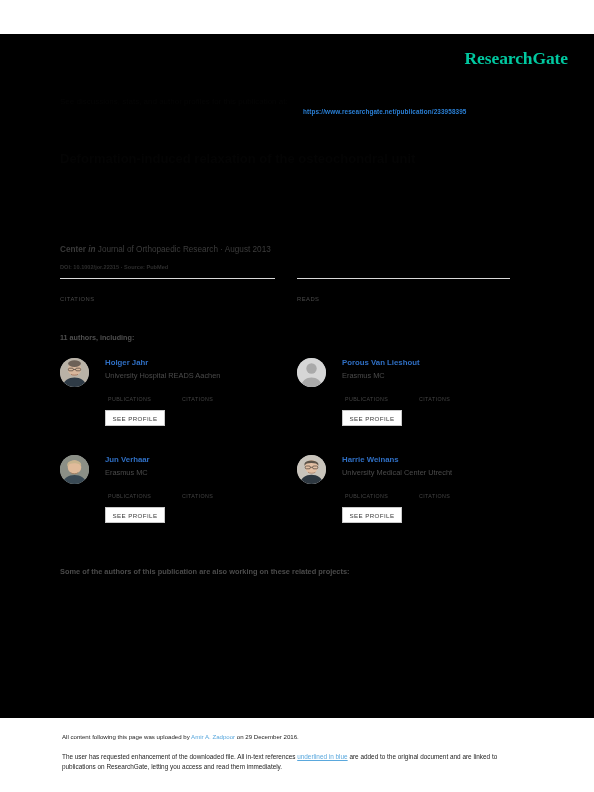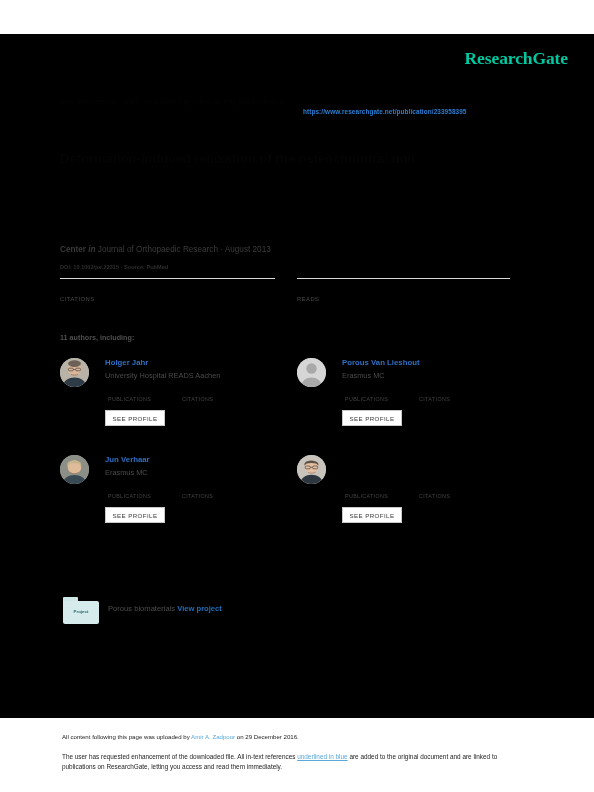--- a/index.html
+++ b/index.html
@@ -411,41 +411,35 @@
         <rect width="29" height="29" fill="#c9c4bb"></rect>
         <circle cx="14.5" cy="11.5" r="6.6" fill="#e3c0a4"></circle>
         <path d="M2.4 29c1.7-6.2 6.4-9.2 12.1-9.2S25 22.8 26.7 29z" fill="#2d3740"></path>
         <path d="M7.8 8c1.4-3.4 11.2-3.4 13.2 0 .5 1 .4 2.1.2 2.8-1-2.2-2.8-2.9-6.8-2.9S8.6 8.6 7.6 10.8c-.2-.7-.3-1.8.2-2.8z" fill="#5c5348"></path>
         <rect x="8.2" y="11" width="5.2" height="2.8" rx="1.3" fill="none" stroke="#4a4138" stroke-width="0.7"></rect>
         <rect x="15.6" y="11" width="5.2" height="2.8" rx="1.3" fill="none" stroke="#4a4138" stroke-width="0.7"></rect>
         <path d="M13.4 12.3h2.2" stroke="#4a4138" stroke-width="0.7"></path>
         <path d="M11 17.2c1.3 1.3 6.1 1.3 7.4 0" stroke="#a87e63" stroke-width="0.8" fill="none"></path>
       </svg>
     </div>
+    <div class="meta">
+      <div class="name">Harrie Weinans</div>
+      <div class="inst">University Medical Center Utrecht</div>
+    </div>
     <div class="counts">
       <div class="cnum c-pub"></div>
       <div class="clbl c-pub">PUBLICATIONS</div>
       <div class="cnum c-cit"></div>
       <div class="clbl c-cit">CITATIONS</div>
     </div>
     <div class="see-profile">SEE PROFILE</div>
   </div>
 
-
-  <div class="project-row" style="top:597px;">
-    <div class="folder">
-      <div class="tab"></div>
-      <div class="body"></div>
-      <div class="ftxt">Project</div>
-    </div>
-    <div class="project-text">
-      <span>Porous biomaterials</span>
-      <span class="view">View project</span>
-    </div>
-  </div>
+  <div class="projects-heading">Some of the authors of this publication are also working on these related projects:</div>
+
 
 
   <div class="footer-line1">
     <span>All content following this page was uploaded by </span><span class="nm">Amir A. Zadpoor</span><span> on 29 December 2016.</span>
   </div>
 
   <div class="footer-para">
     <span>The user has requested enhancement of the downloaded file. All in-text references </span><span class="blue">underlined in blue</span><span> are added to the original document and are linked to publications on ResearchGate, letting you access and read them immediately.</span>
   </div>
 

